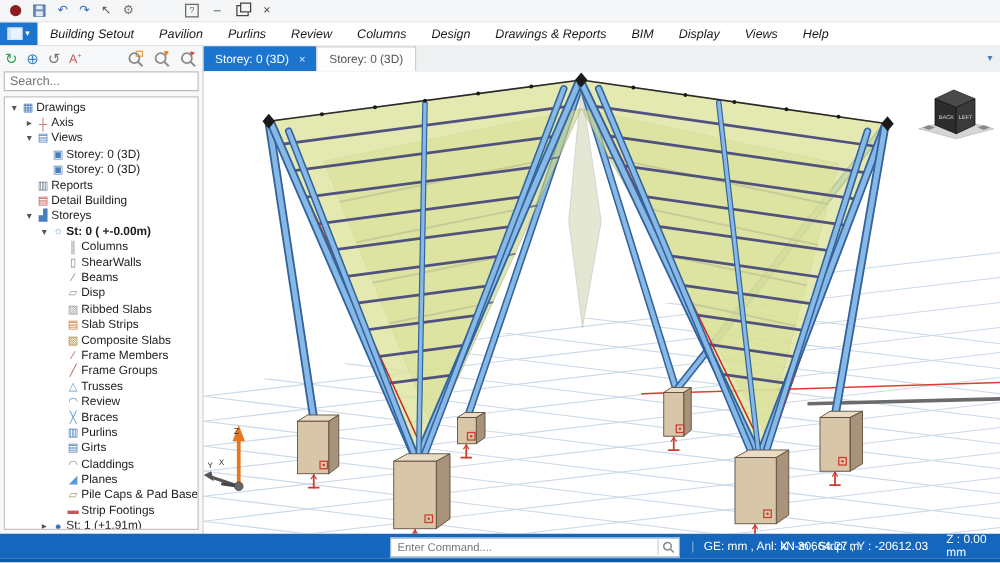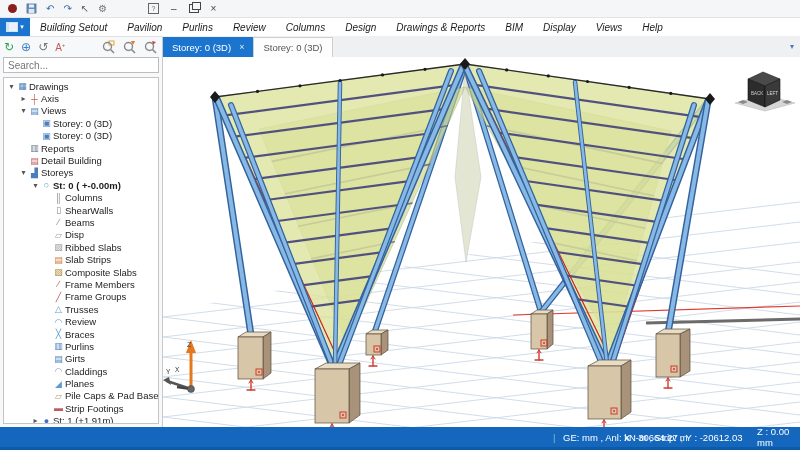--- a/index.html
+++ b/index.html
@@ -533,18 +533,27 @@
     <polygon points="585,22 600,15 617,22 602,29" fill="#4a4a4a" stroke="#222" stroke-width="0.6"></polygon>
     <polygon points="585,22 602,29 602,50 585,43" fill="#2c2c2c" stroke="#111" stroke-width="0.6"></polygon>
     <polygon points="602,29 617,22 617,43 602,50" fill="#3a3a3a" stroke="#111" stroke-width="0.6"></polygon>
     <text id="cube-left-txt" x="588" y="38" font-size="4.5" fill="#cccccc">BACK</text>
     <text id="cube-right-txt" x="604" y="38" font-size="4.5" fill="#dddddd">LEFT</text>
   </g>
 </svg>
 </div>
 
 <div id="statusbar">
+  <div id="cmd-box">
+    <input placeholder="Enter Command...." style="">
+    <span id="cmd-mag">
+      <svg width="10" height="10" viewBox="0 0 10 10">
+          <circle cx="4" cy="4" r="3" fill="none" stroke="#888" stroke-width="1.2"></circle>
+          <line x1="6.2" y1="6.2" x2="9" y2="9" stroke="#888" stroke-width="1.3"></line>
+        </svg>
+    </span>
+  </div>
   <span id="sb-sep1">|</span>
   <span id="sb-units">GE: mm , Anl: kN-m , Strip: m</span>
   <span id="sb-xy">X : 30664.27 , Y : -20612.03</span>
   <span id="sb-z">Z : 0.00 mm</span>
 </div>
 <div id="status-strip"></div>
 
 </body></html>

